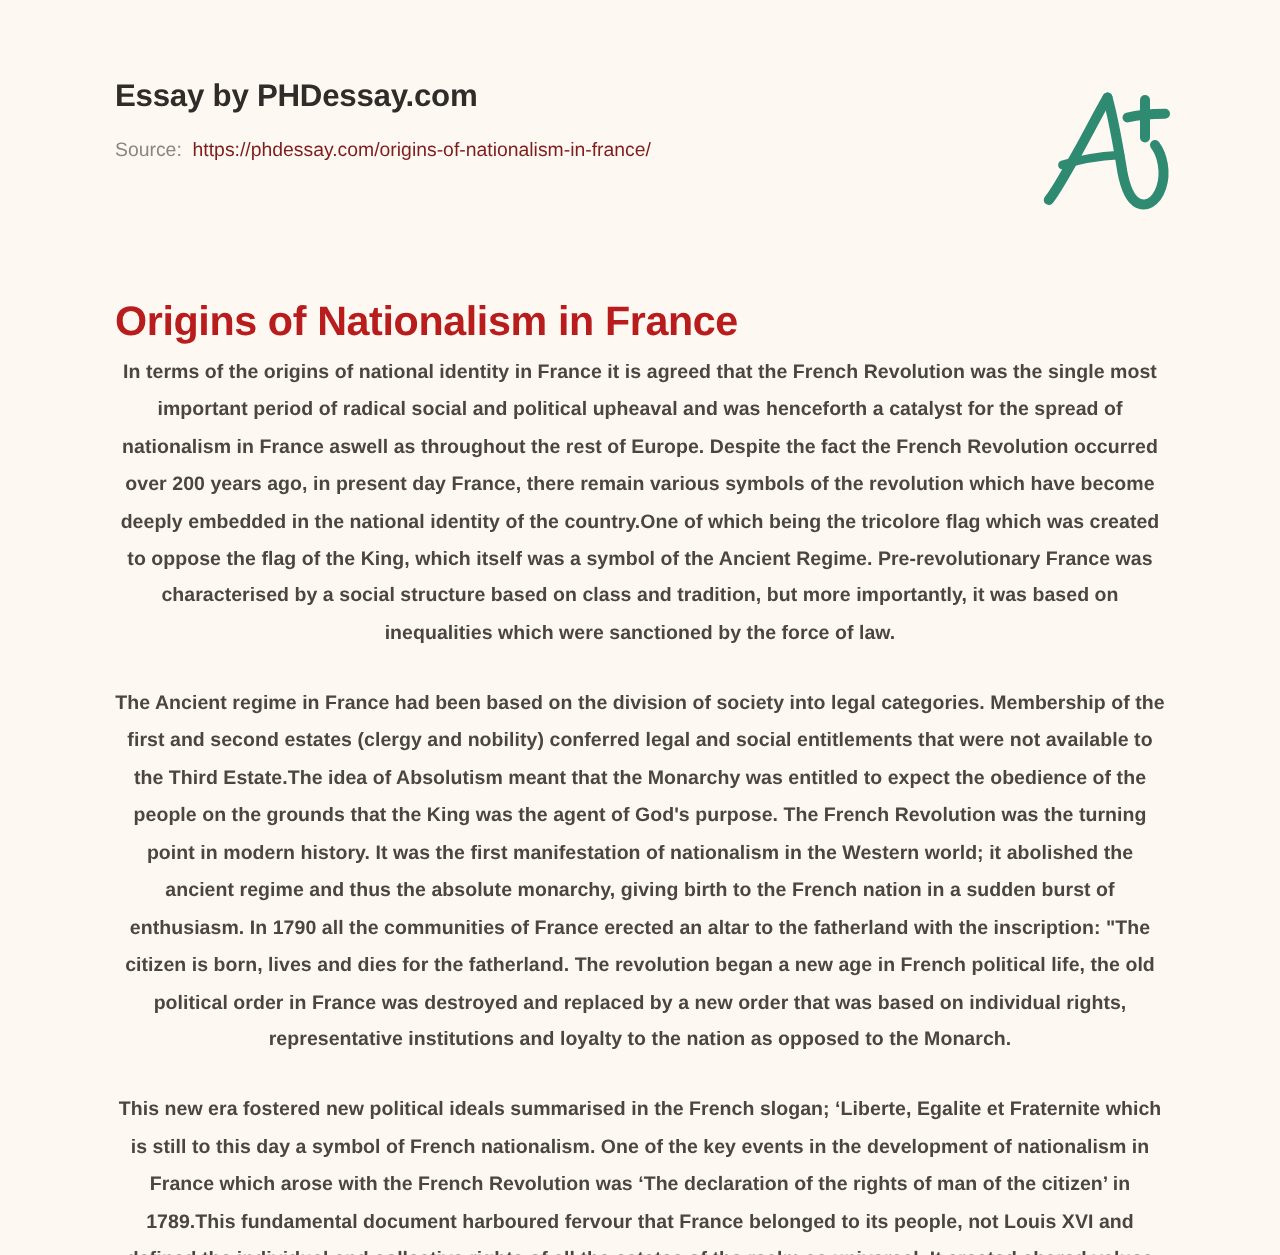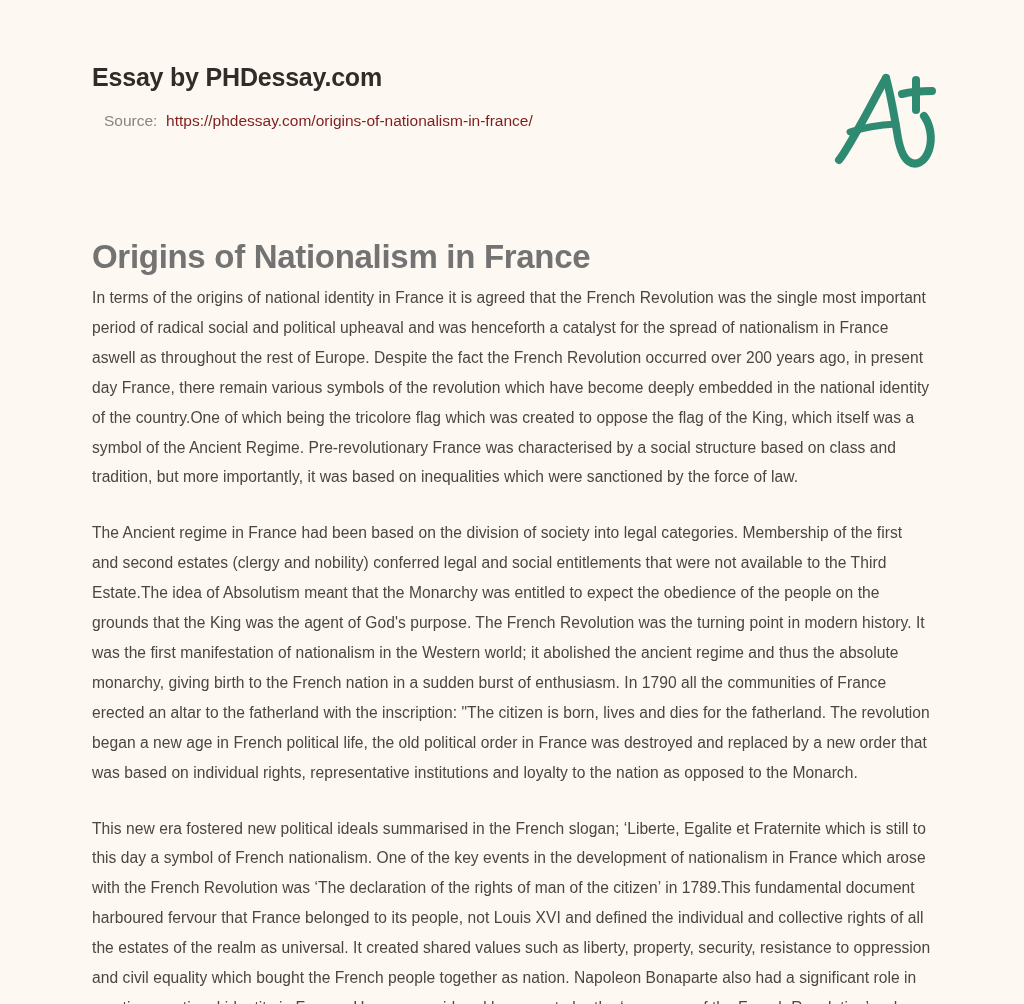--- a/index.html
+++ b/index.html
@@ -44,21 +44,20 @@
 
   .source-line {
     margin-top: 20px;
     font-size: 15.5px;
     color: #8b857e;
     white-space: nowrap;
   }
 
   .source-label {
     color: #8b857e;
-    margin-left: 12px;
   }
 
   .source-url {
     color: #7f1d1d;
     text-decoration: none;
   }
 
   
   .logo {
     position: absolute;
@@ -74,40 +73,41 @@
   }
 
   
   .doc-title {
     position: absolute;
     left: 92px;
     top: 214px;
     right: 80px;
     font-size: 33px;
     font-weight: bold;
-    color: #737373;
+    color: #b91c1c;
     letter-spacing: -0.3px;
     line-height: 1.25;
   }
 
   
   .body-copy {
     position: absolute;
     left: 92px;
     top: 283px;
     width: 840px;
   }
 
   .body-copy p {
     margin: 0 0 26px 0;
     font-size: 15.6px;
     line-height: 29.9px;
     color: #4a4641;
-    text-align: left;
+    text-align: center;
     letter-spacing: 0.05px;
+    font-weight: bold;
   }
   .body-copy p:last-child {
     margin-bottom: 0;
   }
 </style>
 </head>
 <body>
 
 <div class="page">
 

